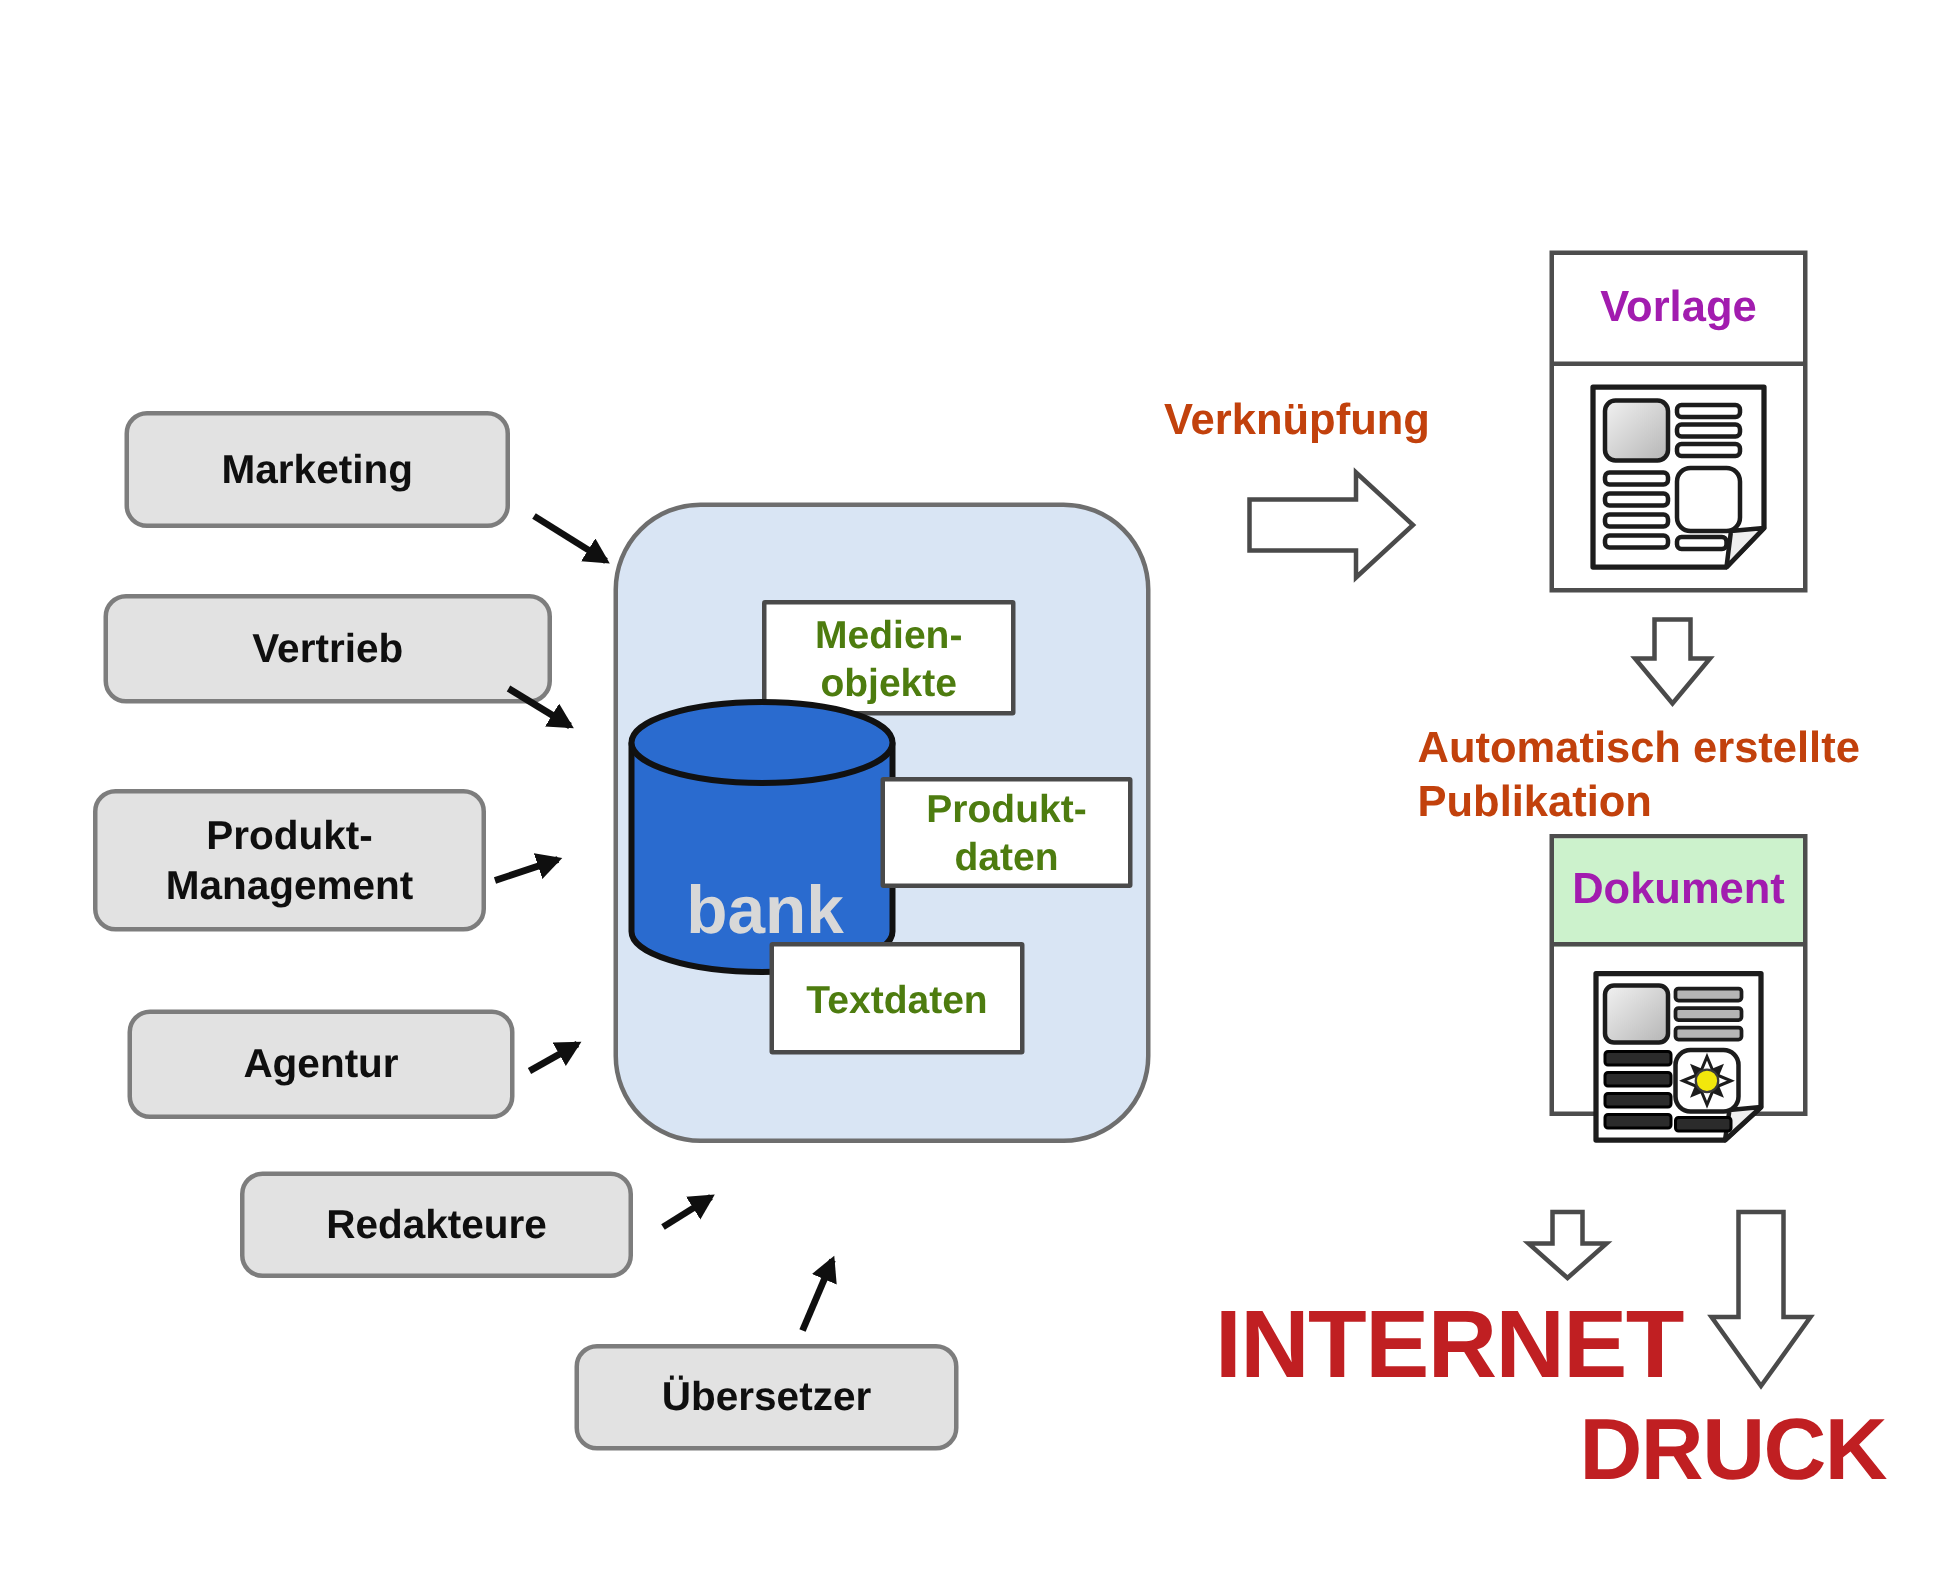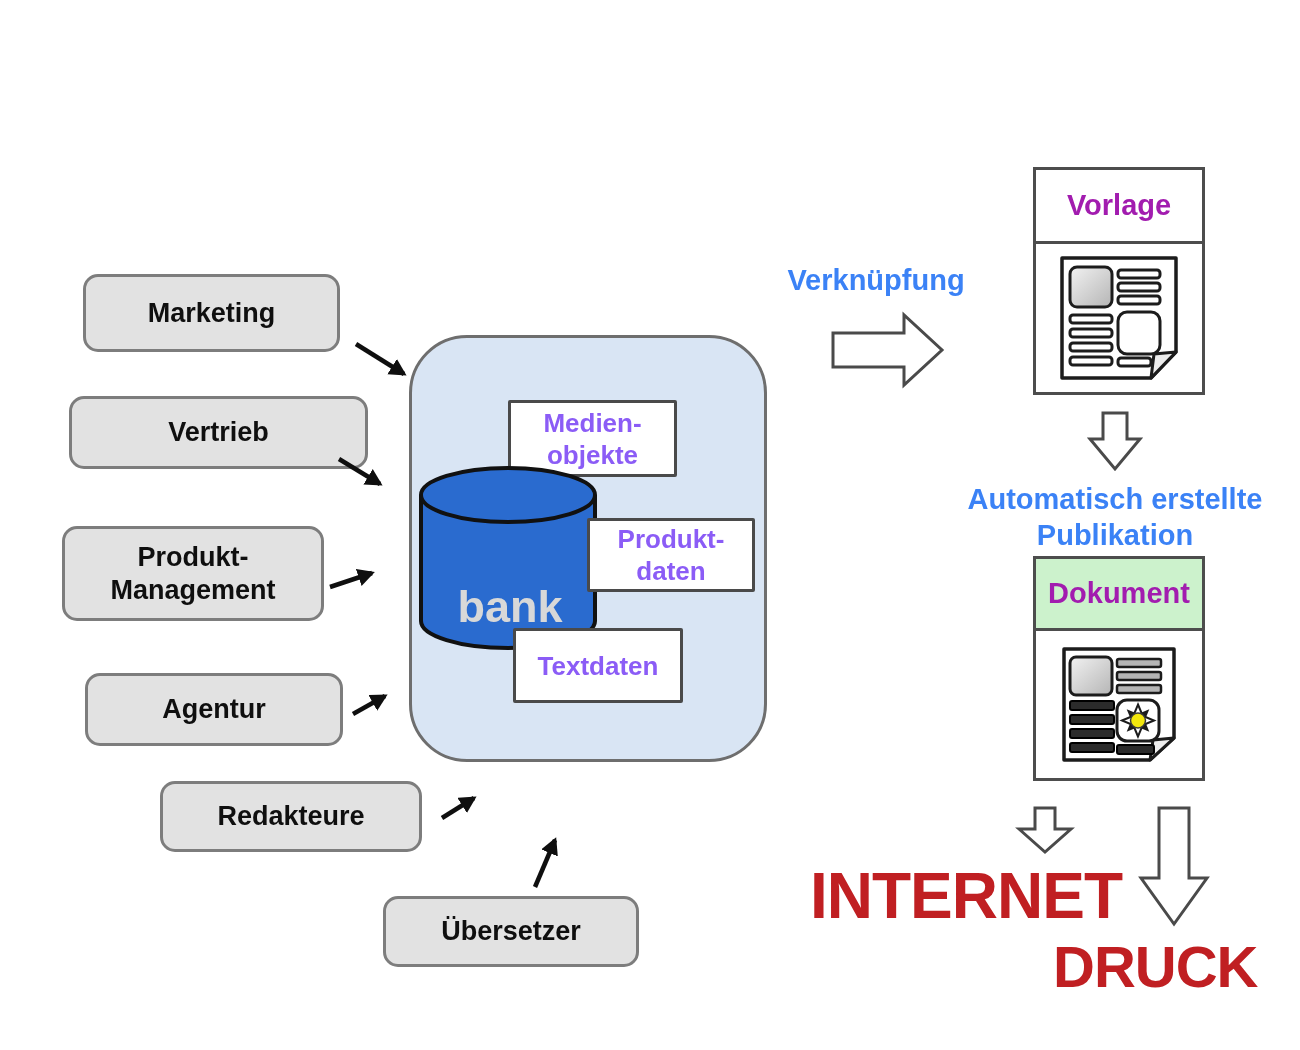--- a/index.html
+++ b/index.html
@@ -25,37 +25,37 @@
   .cyl{position:absolute;left:413px;top:462px;z-index:4;}
   .dbline{
     position:absolute;left:417px;width:186px;text-align:center;z-index:5;
     font-weight:bold;color:#d8d8d8;font-size:45px;line-height:45px;
   }
   
   .store{
     position:absolute;box-sizing:border-box;background:#ffffff;
     border:3px solid #4a4a4a;border-radius:2px;
     display:flex;align-items:center;justify-content:center;text-align:center;
-    font-weight:bold;font-size:26px;line-height:32px;color:#8b5cf6;
+    font-weight:bold;font-size:26px;line-height:32px;color:#4d7c0f;
   }
   
   .flowbox{
     position:absolute;box-sizing:border-box;background:#ffffff;
     border:3px solid #4d4d4d;z-index:2;
   }
   .flowbox .hdr{
     box-sizing:border-box;width:100%;
     display:flex;align-items:center;justify-content:center;
     border-bottom:3px solid #4d4d4d;
     font-weight:bold;font-size:29px;color:#a21caf;
   }
   .flowbox .body{display:flex;align-items:center;justify-content:center;}
   .redlabel{
-    position:absolute;color:#3b82f6;font-weight:bold;font-size:29px;
-    line-height:36px;text-align:center;z-index:2;
+    position:absolute;color:#c2410c;font-weight:bold;font-size:29px;
+    line-height:36px;text-align:left;z-index:2;
   }
   .outlabel{
     position:absolute;color:#c01f22;font-weight:bold;letter-spacing:-1px;
     z-index:2;line-height:1;
   }
   .overlay{position:absolute;left:0;top:0;width:1300px;height:1050px;z-index:6;pointer-events:none;}
 </style>
 </head>
 <body>
 
@@ -128,21 +128,21 @@
         <rect x="12" y="103" width="42" height="8" rx="3" fill="#fff" stroke="#1c1c1c" stroke-width="3"></rect>
         <rect x="60" y="58" width="42" height="42" rx="9" fill="#fff" stroke="#1c1c1c" stroke-width="3"></rect>
         <rect x="60" y="104" width="33" height="8" rx="3" fill="#fff" stroke="#1c1c1c" stroke-width="3"></rect>
       </svg>
     </div>
   </div>
 
   <div class="redlabel pre" style="left:945px;top:481px;width:340px;">Automatisch erstellte
 Publikation</div>
 
-  <div class="flowbox" style="left:1033px;top:556px;width:172px;height:225px;">
+  <div class="flowbox" style="left:1033px;top:556px;width:172px;height:188px;">
     <div class="hdr" style="height:72px;background:#ccf2cc;">
       <span>Dokument</span>
     </div>
     <div class="body" style="height:147px;">
       <svg width="118" height="119" viewBox="0 0 118 119">
         <defs>
           <linearGradient id="gB" x1="0" y1="0" x2="1" y2="1">
             <stop offset="0" stop-color="#f2f2f2"></stop>
               <stop offset="1" stop-color="#b5b5b5"></stop>
           </linearGradient>

